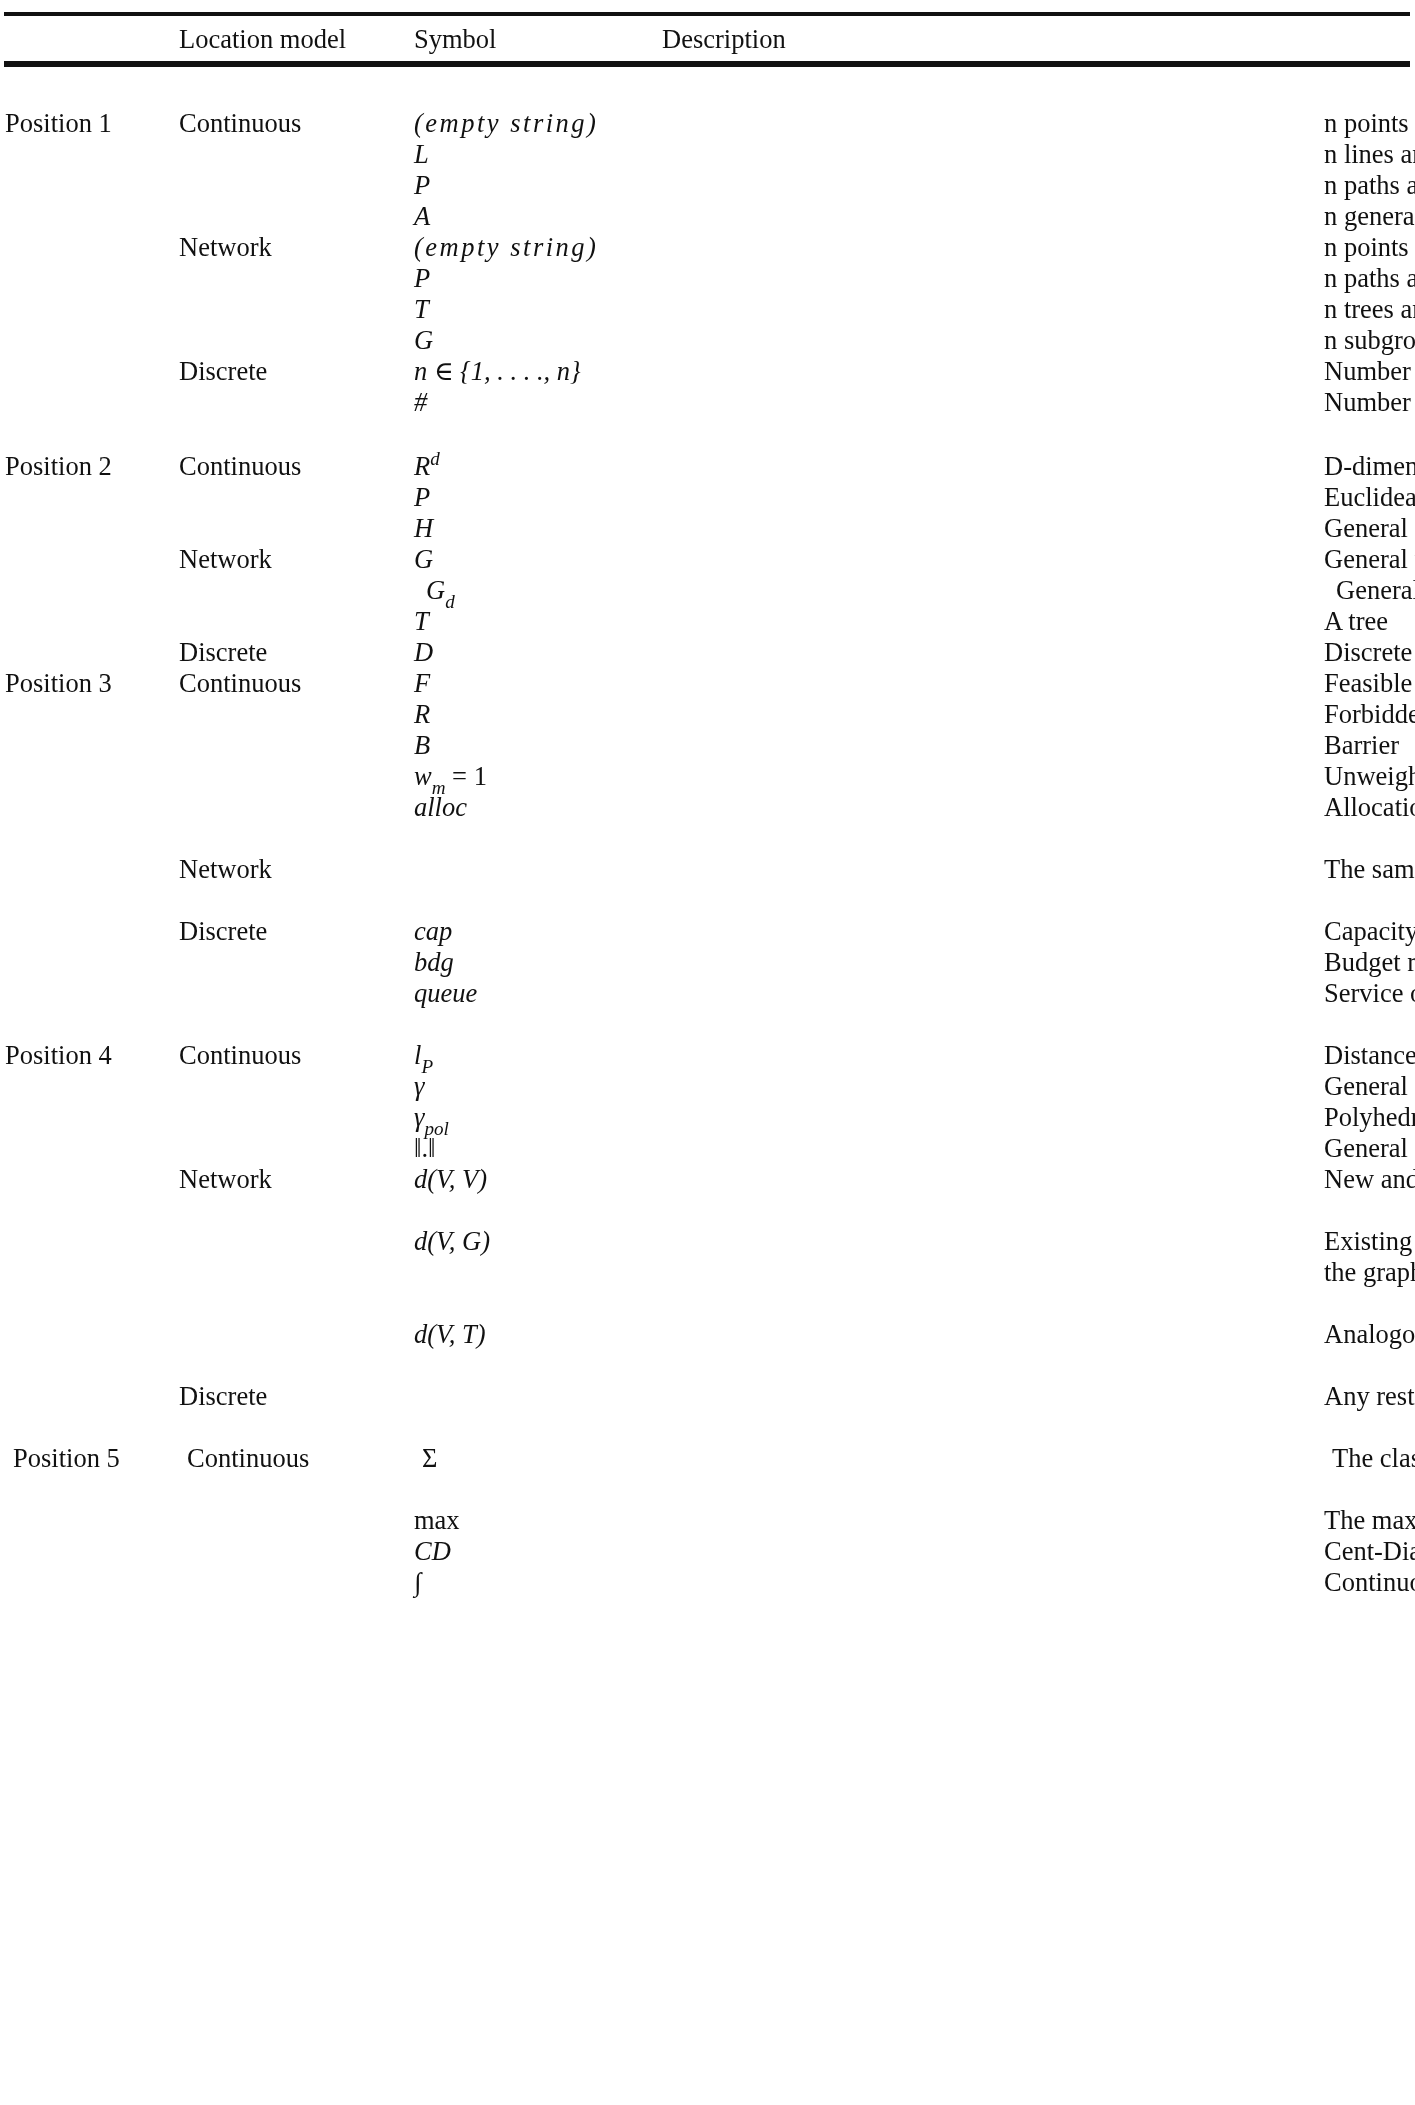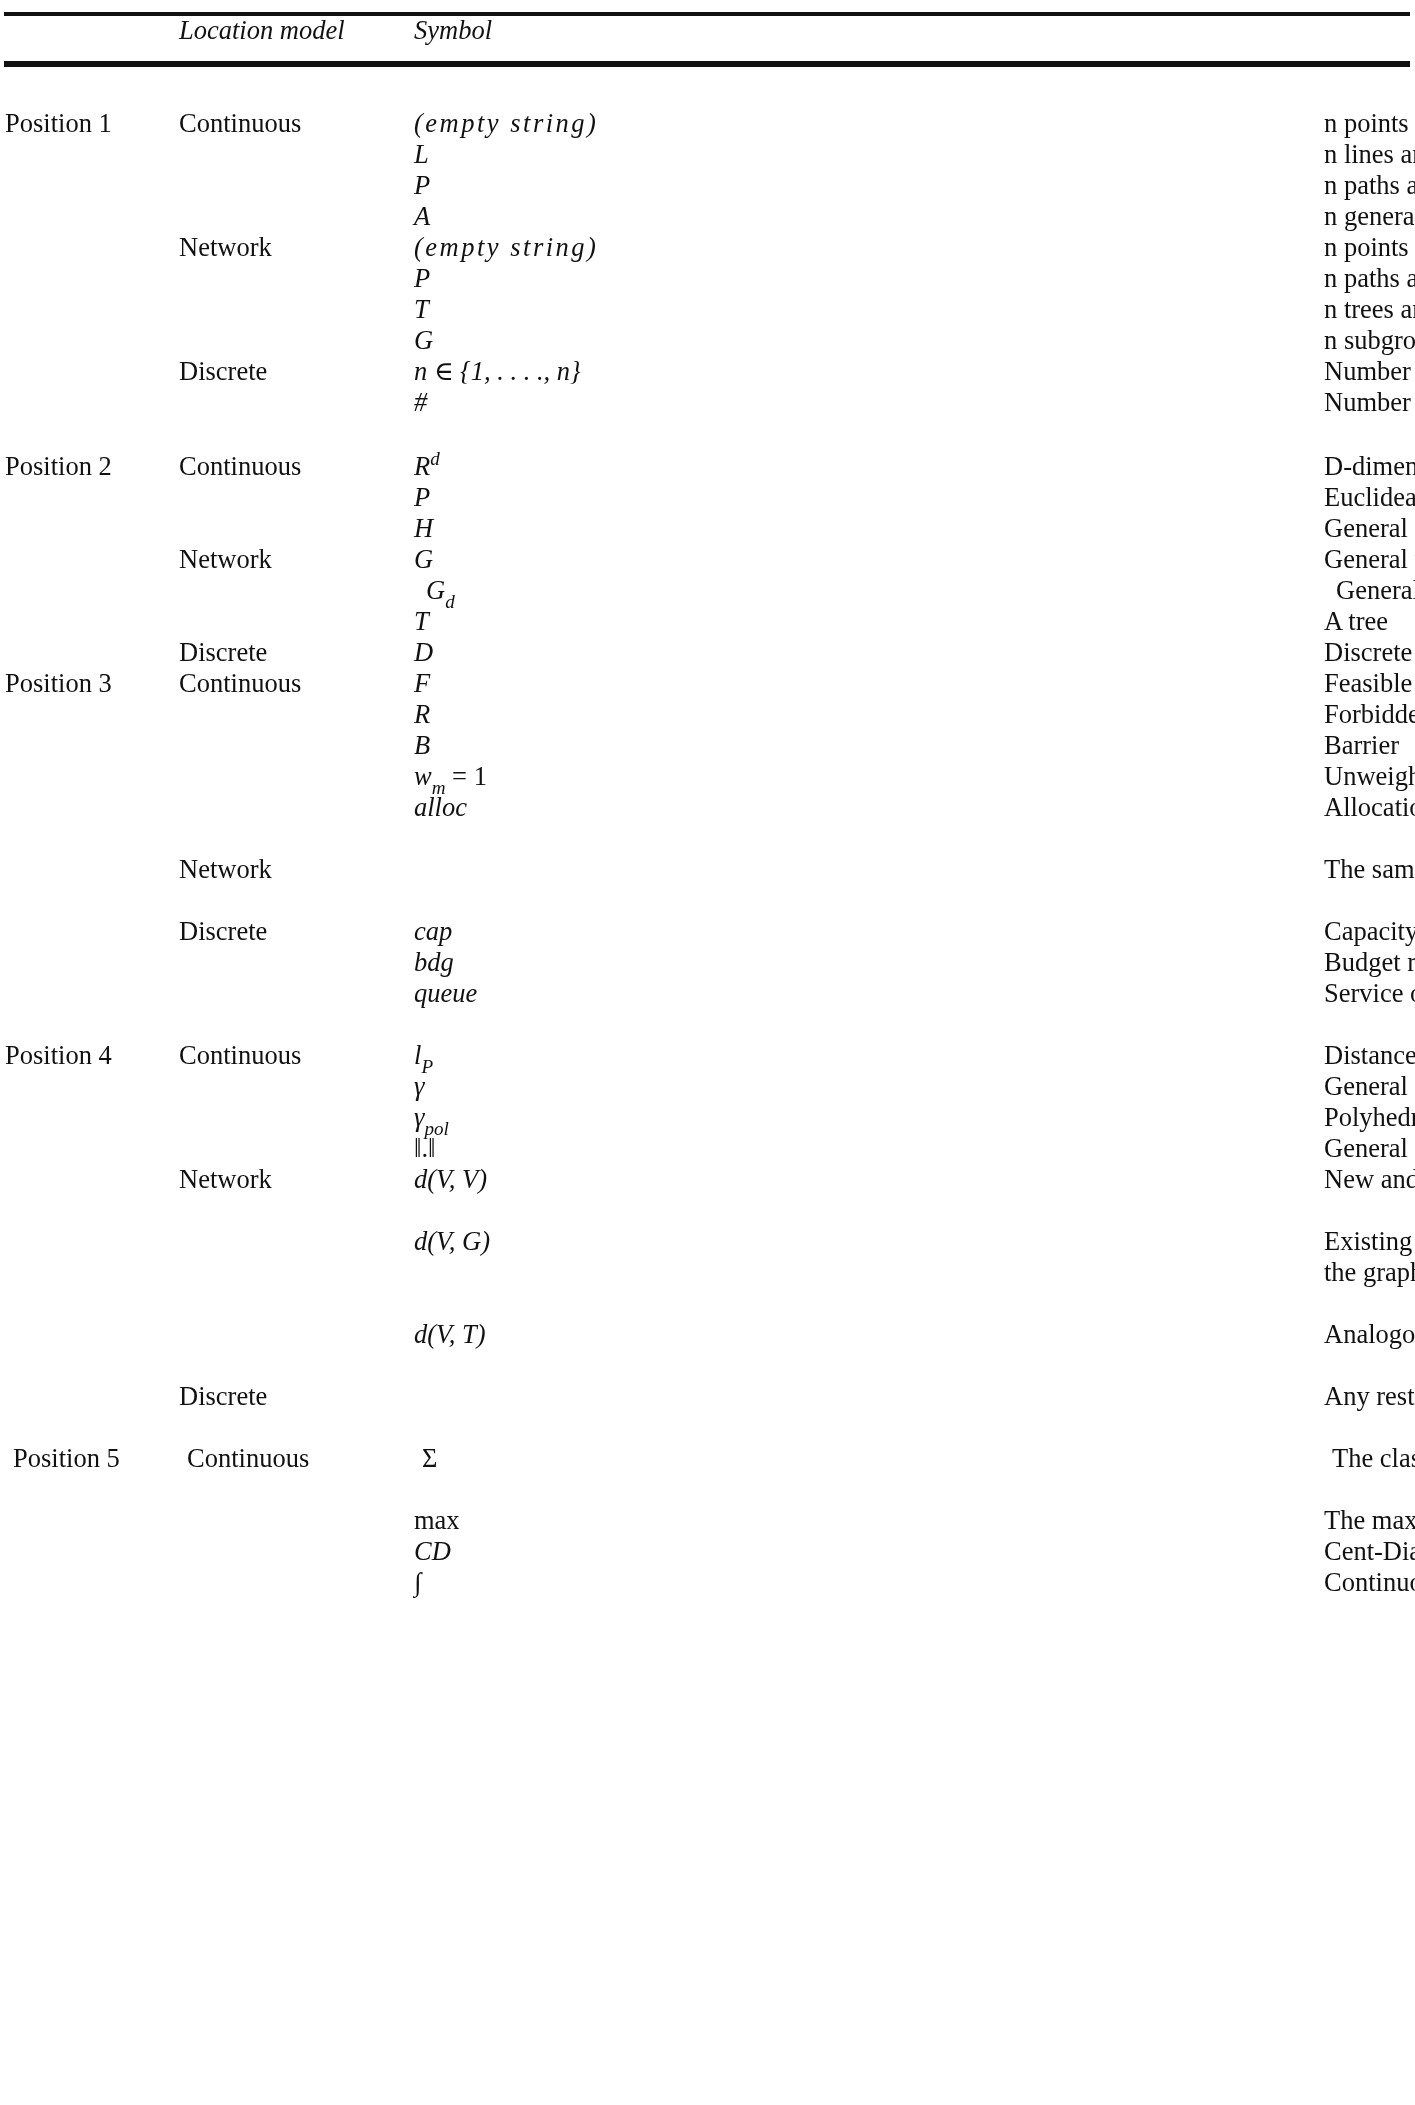--- a/index.html
+++ b/index.html
@@ -5,21 +5,21 @@
   html, body { margin: 0; padding: 0; background: #ffffff; }
   body {
     width: 1415px; height: 2105px; overflow: hidden; position: relative;
     font-family: "Liberation Serif", "DejaVu Serif", serif;
     color: #111111; font-size: 26.5px;
   }
   .rule { position: absolute; left: 4px; width: 1406px; background: #111; }
   .rule.top { top: 12px; height: 4px; }
   .rule.mid { top: 61px; height: 6px; }
   .header { position: absolute; top: 14px; left: 0; width: 1415px; height: 46px; }
-  .hcell { position: absolute; top: 1px; line-height: 30px; white-space: nowrap; font-style: italic; }
+  .hcell { position: absolute; top: 10px; line-height: 30px; white-space: nowrap; }
   .c1 { left: 5px; }
   .c2 { left: 179px; }
   .c3 { left: 414px; }
   .c4 { left: 662px; width: 746px; }
   .body-rows { position: absolute; top: 54px; left: 0; width: 1415px; }
   .row { position: relative; min-height: 31px; }
   .row .cell { position: absolute; top: 0; line-height: 31px; white-space: nowrap; }
   .row .cell.c4 { position: relative; margin-left: 662px; white-space: normal; text-align: justify; text-align-last: left; line-height: 31px; }
   .math { font-style: italic; }
   .math .up { font-style: normal; }
@@ -29,20 +29,21 @@
 </style>
 </head>
 <body>
 
 <div class="rule top"></div>
 
 <div class="header">
   <span class="hcell c1"></span>
   <span class="hcell c2">Location model</span>
   <span class="hcell c3">Symbol</span>
+  <span class="hcell c4">Description</span>
 </div>
 
 <div class="rule mid"></div>
 
 <div class="body-rows" id="rows">
     <div class="row" style="position: absolute; top: 54px; left: 0px; width: 1406px;">
       <span class="cell c1">Position 1</span>
       <span class="cell c2">Continuous</span>
       <span class="cell c3 math spaced"><span>(empty string)</span></span>
       <div class="cell c4" style="width: 746px;">n points are to be located</div>

